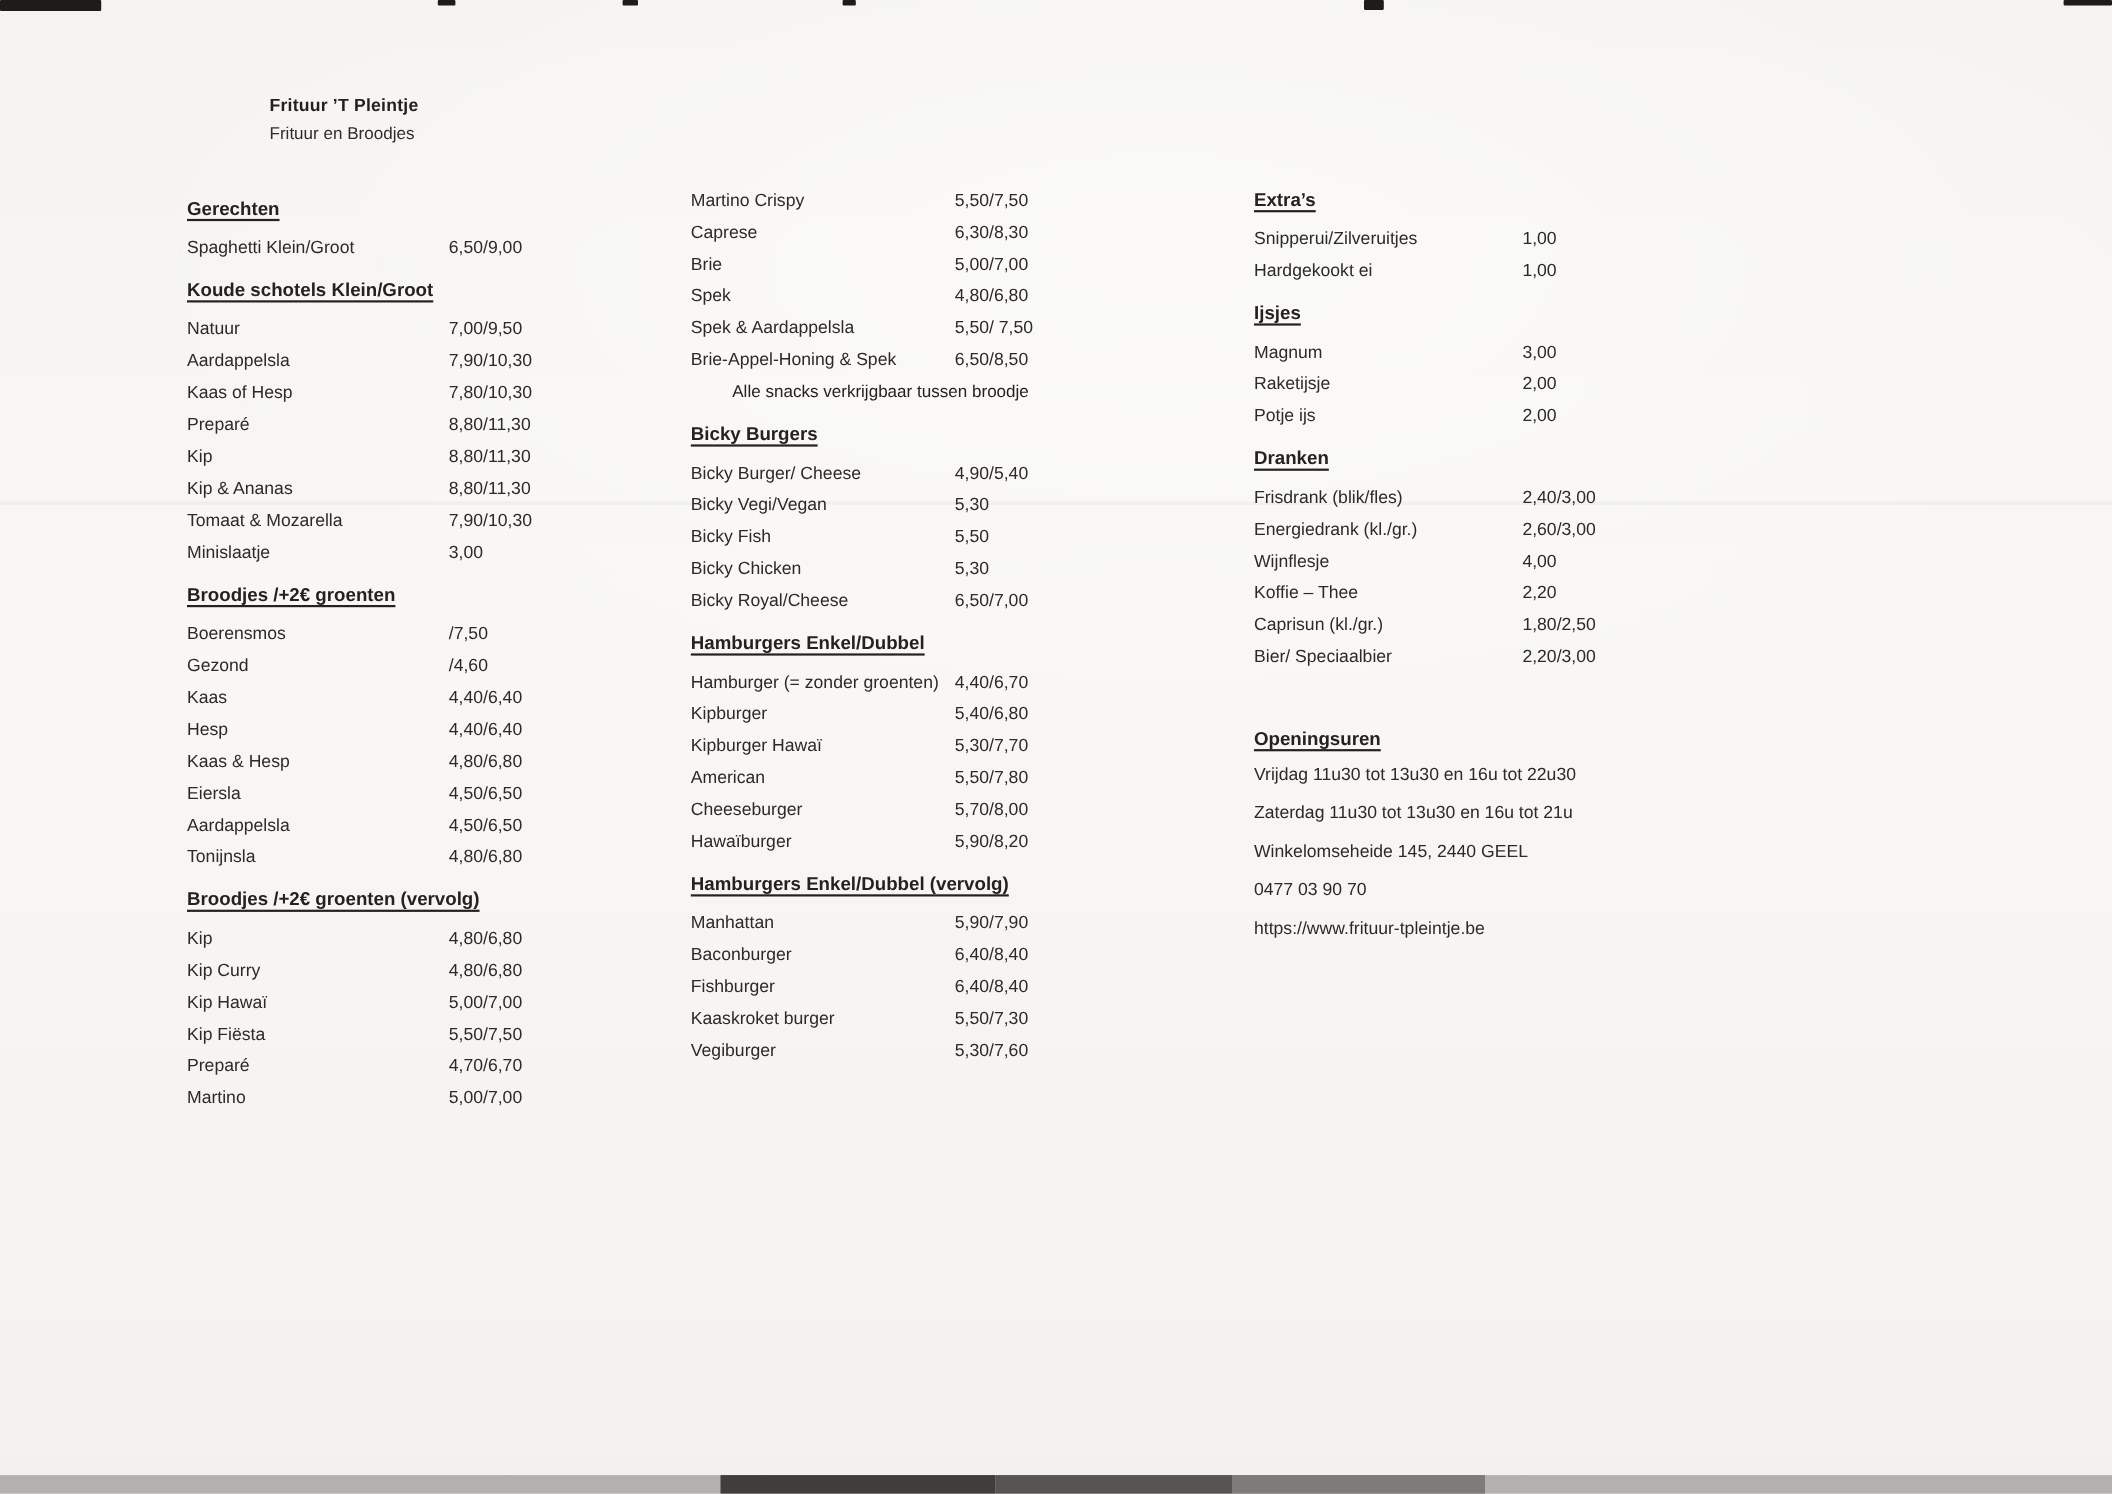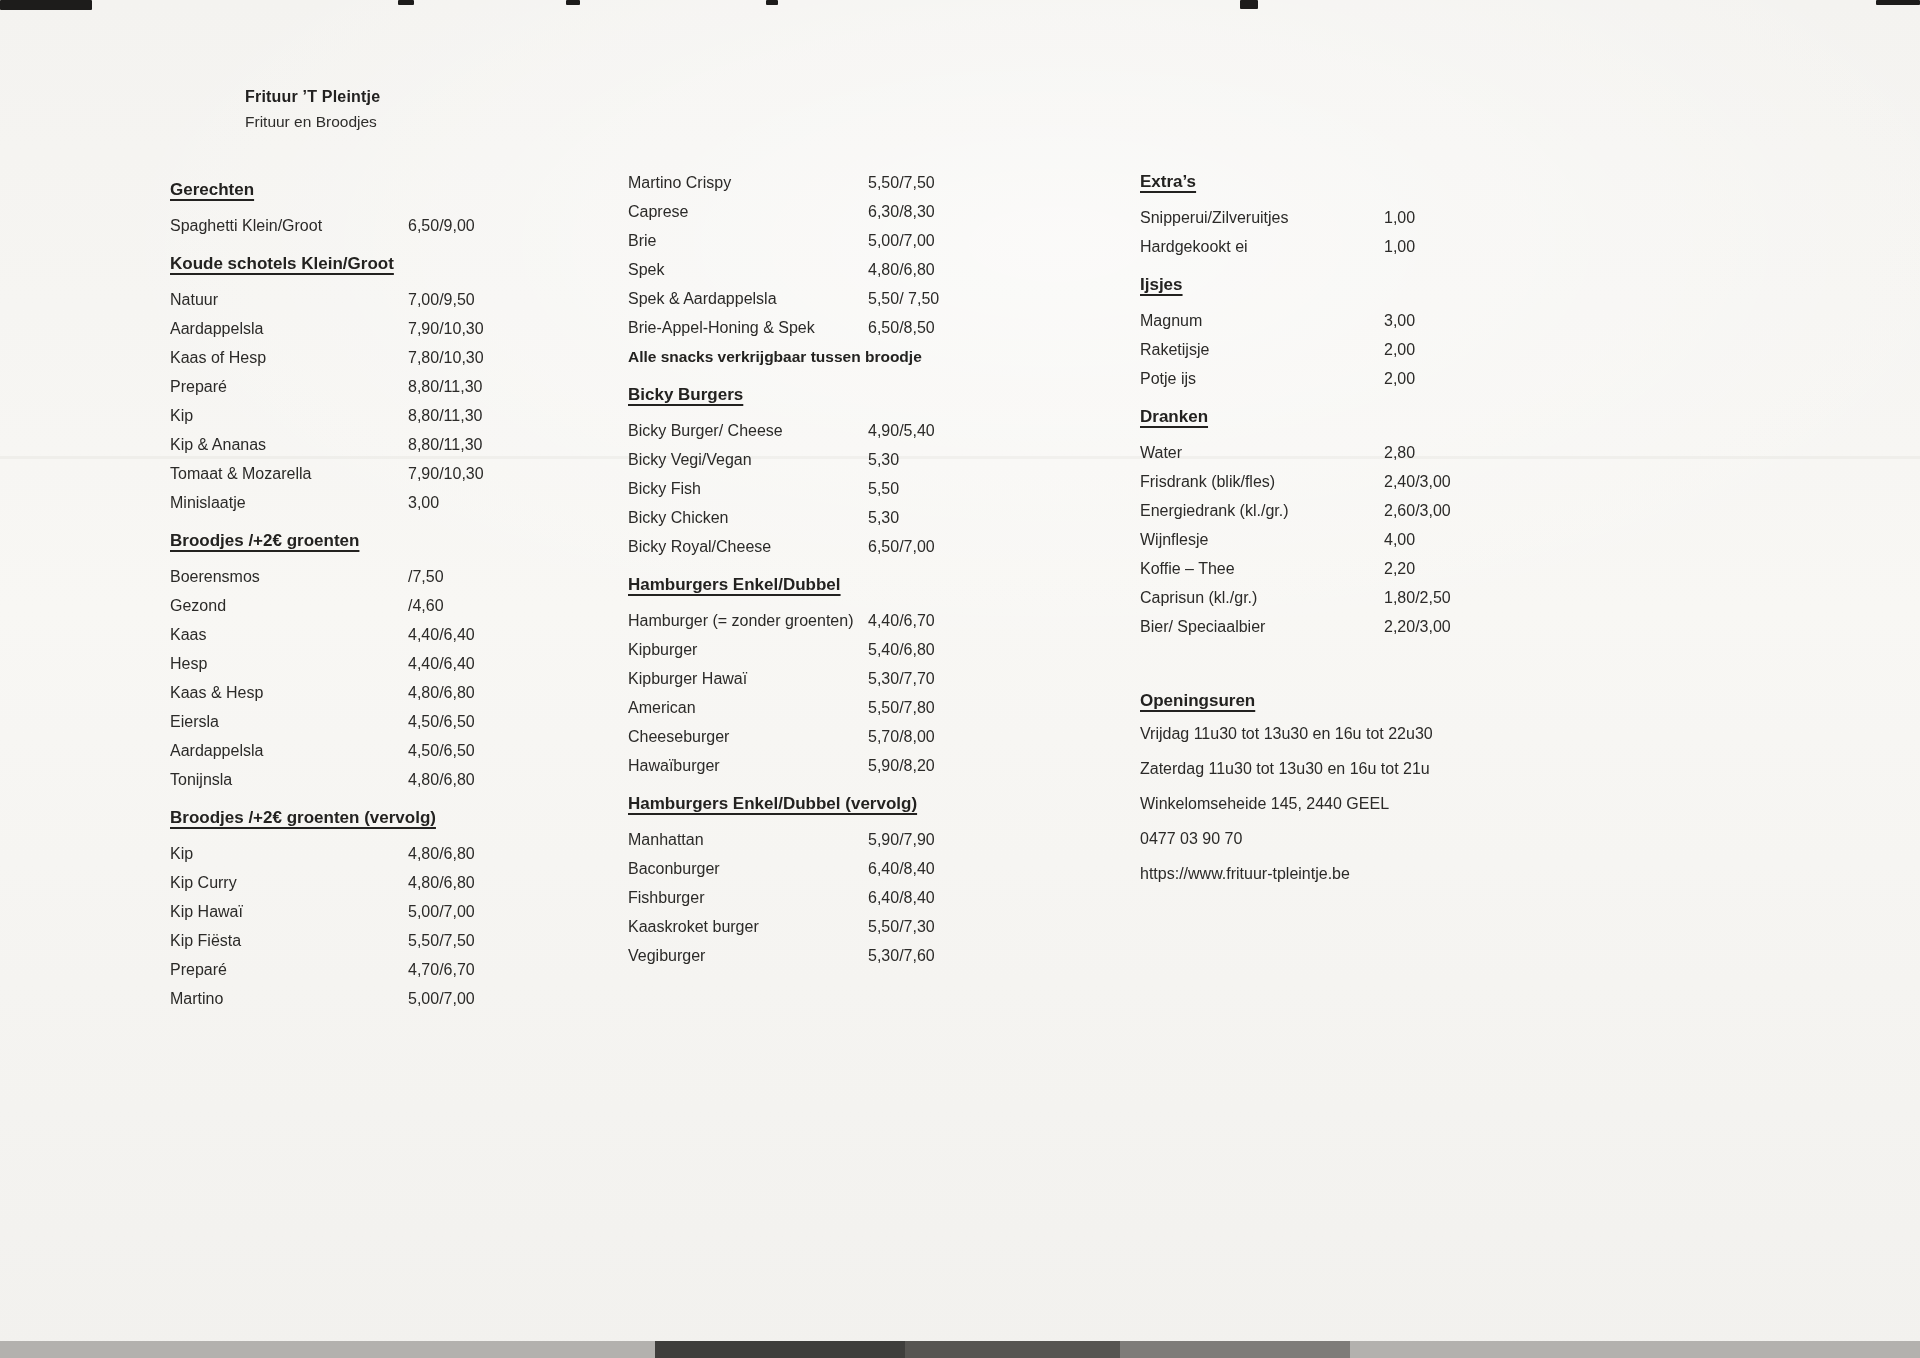--- a/index.html
+++ b/index.html
@@ -56,21 +56,21 @@
   }
   .block:first-child .heading { margin-top:0; }
   .col-2 .block:last-child { margin-top:48px; }
 
   .row { display:flex; font-size:16px; line-height:29px; color:#2b2a28; }
   .row .name  { flex:0 0 auto; width:238px; padding-right:8px; }
   .row .price { flex:0 0 auto; white-space:nowrap; }
   .col-1 .row .name { width:240px; }
   .col-2 .row .name { width:244px; }
 
-  .note { font-size:15.5px; font-weight:bold; line-height:29px; color:#232220; }
+  .note { font-size:15.5px; font-weight:normal; line-height:29px; color:#232220;text-align:center; }
 
   .line { font-size:16px; line-height:24px; margin-bottom:11px; max-width:348px; color:#2b2a28; }
 </style>
 </head>
 <body>
 
 <div class="page">
 
   <div class="scan-top">
     <div class="mark m1"></div>
@@ -320,24 +320,20 @@
           <span class="price">2,00</span>
         </div>
         <div class="row">
           <span class="name">Potje ijs</span>
           <span class="price">2,00</span>
         </div>
       </div>
       <div class="block">
         <div class="heading">Dranken</div>
         <div class="row">
-          <span class="name">Water</span>
-          <span class="price">2,80</span>
-        </div>
-        <div class="row">
           <span class="name">Frisdrank (blik/fles)</span>
           <span class="price">2,40/3,00</span>
         </div>
         <div class="row">
           <span class="name">Energiedrank (kl./gr.)</span>
           <span class="price">2,60/3,00</span>
         </div>
         <div class="row">
           <span class="name">Wijnflesje</span>
           <span class="price">4,00</span>

